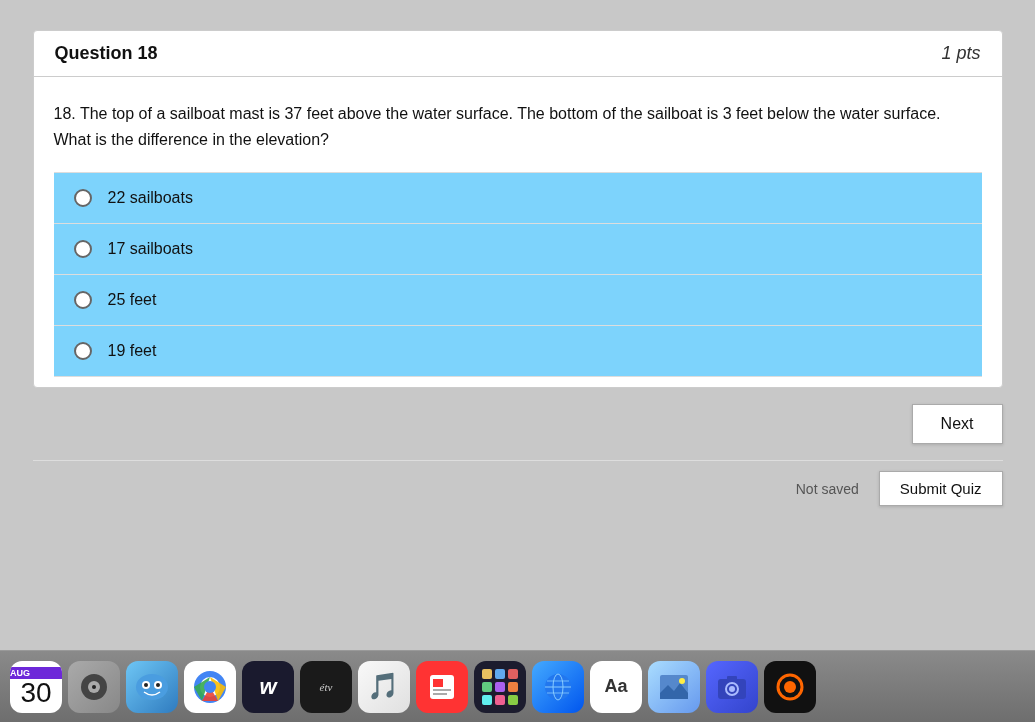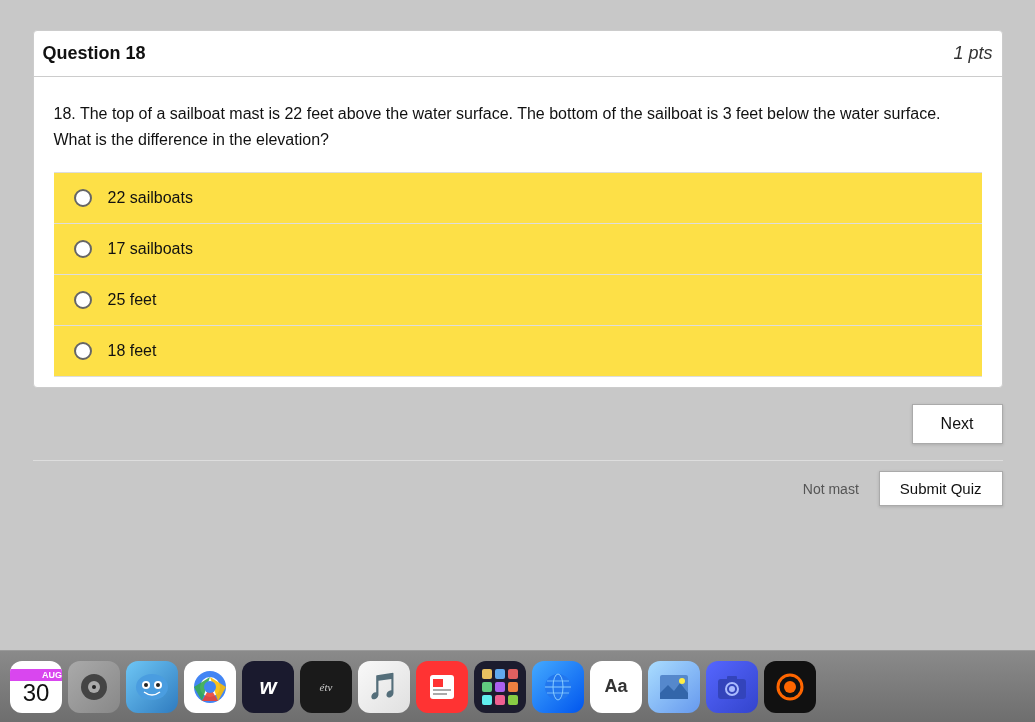--- a/index.html
+++ b/index.html
@@ -24,21 +24,21 @@
       border-radius: 4px;
       max-width: 970px;
       margin: 0 auto;
       overflow: hidden;
     }
 
     .question-header {
       display: flex;
       justify-content: space-between;
       align-items: center;
-      padding: 12px 9px;
+      padding: 12px 21px;
       border-bottom: 1px solid #ccc;
     }
 
     .question-title {
       font-size: 18px;
       font-weight: 700;
       color: #111;
     }
 
     .question-points {
@@ -62,21 +62,21 @@
       list-style: none;
       border-top: 1px solid #ddd;
     }
 
     .option-item {
       display: flex;
       align-items: center;
       padding: 16px 20px;
       border-bottom: 1px solid #ddd;
       cursor: pointer;
-      background: #fde047;
+      background: #7dd3fc;
       transition: background 0.1s;
     }
 
     .option-radio {
       width: 18px;
       height: 18px;
       border-radius: 50%;
       border: 2px solid #666;
       margin-right: 16px;
       flex-shrink: 0;
@@ -161,31 +161,31 @@
       cursor: pointer;
     }
 
     .dock-calendar {
       background: #fff;
       flex-direction: column;
       font-size: 11px;
     }
 
     .dock-calendar .month {
-      background: #d946ef;
+      background: #6d28d9;
       color: #fff;
       width: 100%;
-      text-align: right;
+      text-align: left;
       font-size: 9px;
       padding: 1px 0;
       font-weight: 600;
     }
 
     .dock-calendar .day {
-      font-size: 24px;
+      font-size: 28px;
       font-weight: 300;
       color: #111;
       line-height: 1;
     }
 
     .dock-launchpad {
       background: linear-gradient(135deg, #aaa 0%, #888 100%);
     }
 
     .dock-appletv {
@@ -200,48 +200,48 @@
 <body>
 
 <div class="main-content">
 
   <div class="question-card">
     <div class="question-header">
       <span class="question-title">Question 18</span>
       <span class="question-points">1 pts</span>
     </div>
     <div class="question-body">
-      <p class="question-text">18. The top of a sailboat mast is 22 feet above the water surface. The bottom of the sailboat is 3 feet below the water surface. What is the difference in the elevation?</p>
+      <p class="question-text">18. The top of a sailboat mast is 37 feet above the water surface. The bottom of the sailboat is 3 feet below the water surface. What is the difference in the elevation?</p>
       <ul class="options-list">
         <li class="option-item">
           <div class="option-radio"></div>
           <span class="option-label">22 sailboats</span>
         </li>
         <li class="option-item">
           <div class="option-radio"></div>
           <span class="option-label">17 sailboats</span>
         </li>
         <li class="option-item">
           <div class="option-radio"></div>
           <span class="option-label">25 feet</span>
         </li>
         <li class="option-item">
           <div class="option-radio"></div>
-          <span class="option-label">18 feet</span>
+          <span class="option-label">19 feet</span>
         </li>
       </ul>
     </div>
   </div>
 
   <div class="actions-bar">
     <button class="next-button">Next</button>
   </div>
 
   <div class="bottom-bar">
-    <span class="not-saved-text">Not mast</span>
+    <span class="not-saved-text">Not saved</span>
     <button class="submit-button">Submit Quiz</button>
   </div>
 </div>
 
 <div class="dock-area">
 
   <div class="dock-item dock-calendar">
     <div class="month">AUG</div>
     <div class="day">30</div>
   </div>

